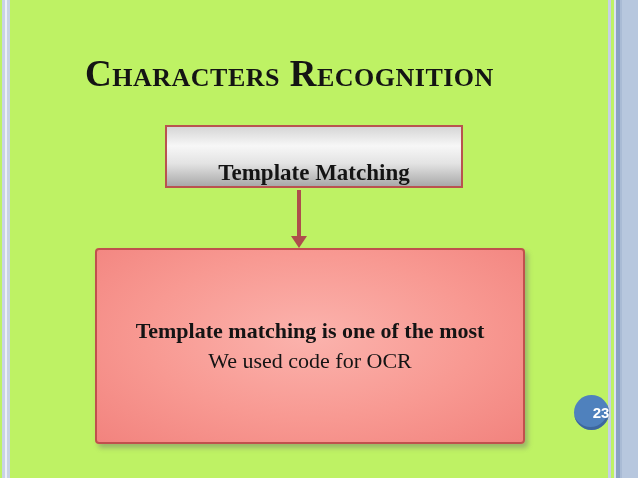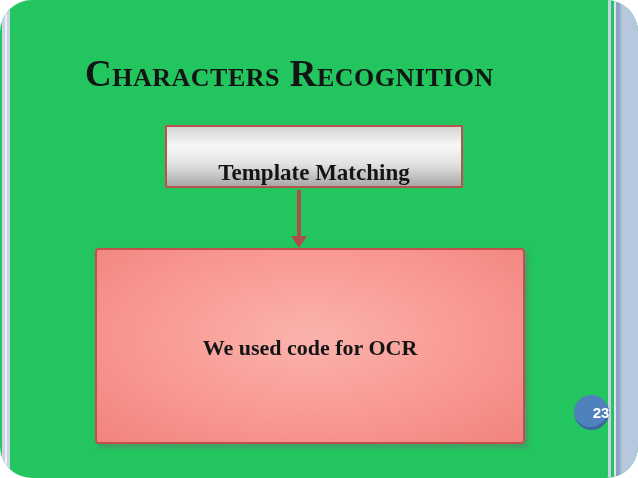--- a/index.html
+++ b/index.html
@@ -5,23 +5,22 @@
   html, body {
     margin: 0;
     padding: 0;
     background: #ffffff;
     font-family: "Liberation Serif", serif;
   }
   .slide {
     position: relative;
     width: 638px;
     height: 478px;
-    background: #22c55e;
+    background: #bef264;
     overflow: hidden;
-    border-radius: 32px;
   }
   
   .stripe {
     position: absolute;
     top: 0;
     height: 478px;
   }
   .ls1 { left: 2px;  width: 3px;  background: #c9d3e5; }
   .ls2 { left: 5px;  width: 2px;  background: #edf0f7; }
   .ls3 { left: 7px;  width: 3px;  background: #c9d3e5; }
@@ -98,21 +97,21 @@
     text-align: center;
   }
   .desc-line {
     font-weight: bold;
     font-size: 22px;
     line-height: 26px;
     color: #141414;
   }
   .desc-para2 {
     margin-top: 4px;
-    font-weight: bold;
+    font-weight: normal;
     font-size: 22px;
     line-height: 26px;
     color: #141414;
     text-align: center;
   }
 
   .page-badge {
     position: absolute;
     left: 574px;
     top: 395px;
@@ -159,20 +158,21 @@
   <div class="title">Characters Recognition</div>
 
   <div class="flow-box">
     <span class="flow-box-label">Template Matching</span>
   </div>
 
   <div class="arrow-line"></div>
   <div class="arrow-head"></div>
 
   <div class="desc-box">
+    <div class="desc-line">Template matching is one of the most</div>
     <div class="desc-para2">We used code for OCR</div>
   </div>
 
   <div class="page-badge">
     <span class="bullet-dot"></span>
     <span class="page-number">23</span>
   </div>
 
 </div>
 

